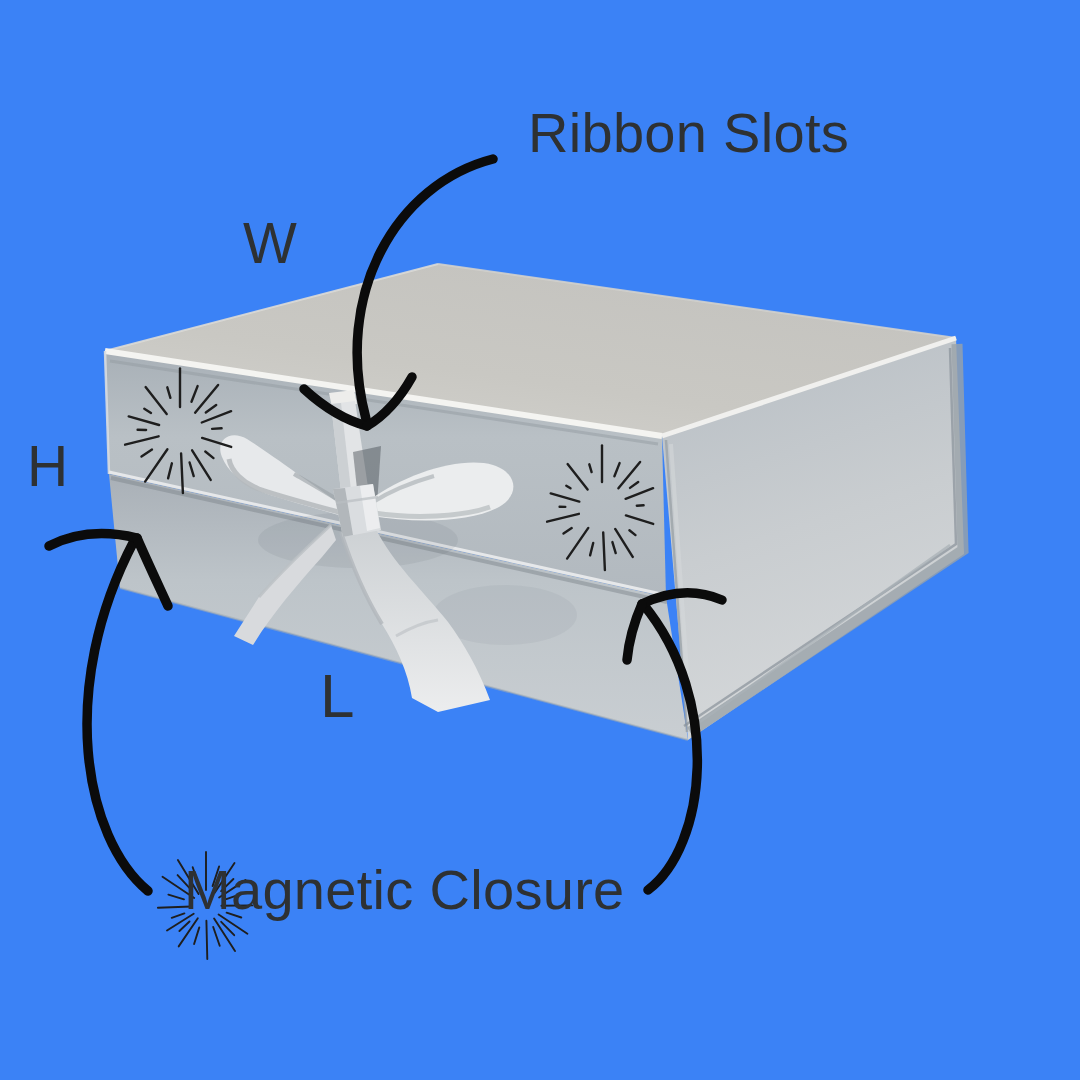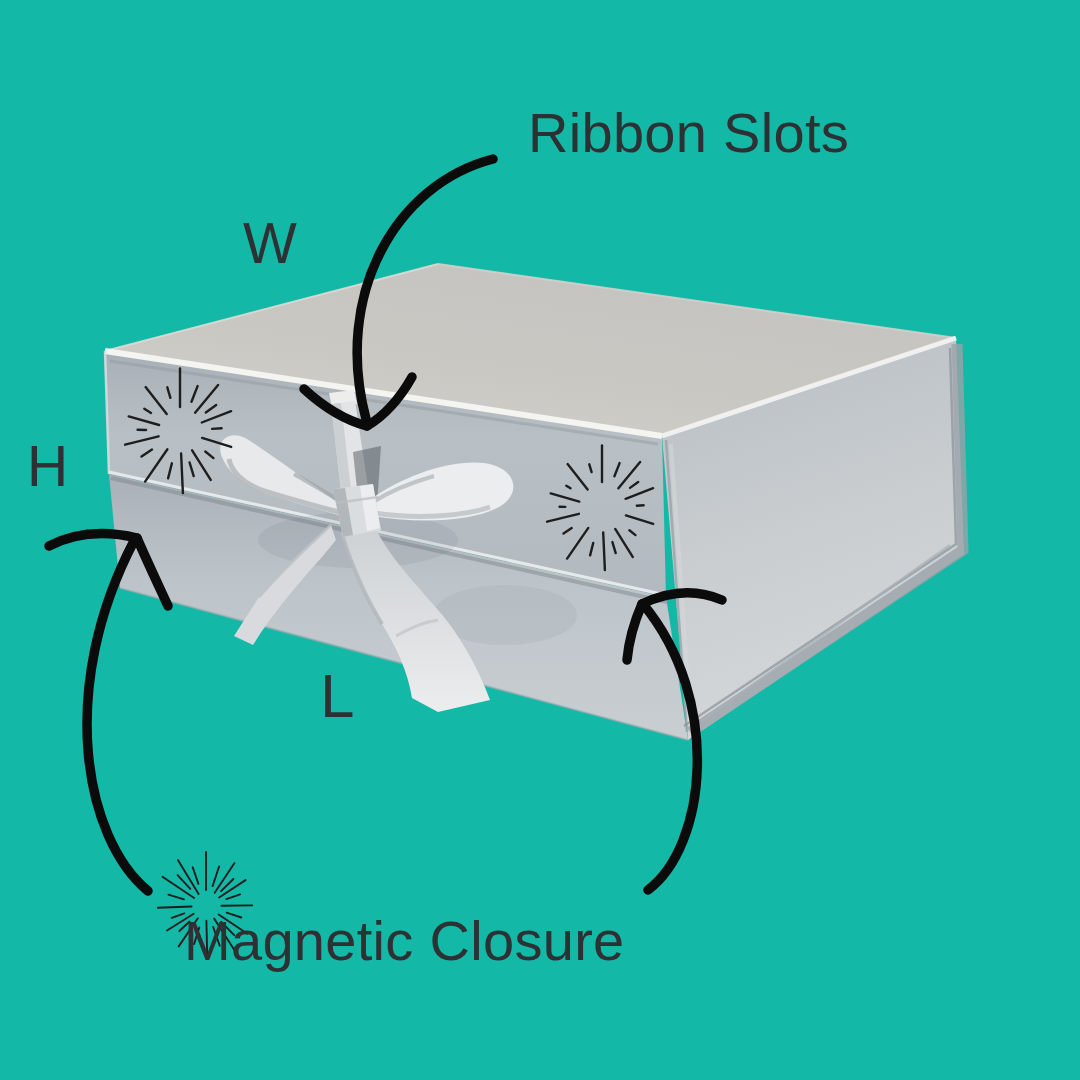--- a/index.html
+++ b/index.html
@@ -1,29 +1,29 @@
 <!DOCTYPE html>
 <html><head>
 <meta charset="utf-8">
 <style>
   html,body{margin:0;padding:0;background:#ffffff;}
   .stage{
-    position:relative;width:1080px;height:1080px;background:#14b8a6;
+    position:relative;width:1080px;height:1080px;background:#3b82f6;
     overflow:hidden;font-family:"Liberation Sans",sans-serif;
   }
   .stage svg{position:absolute;left:0;top:0;}
   .label{
     position:absolute;color:#2e3133;line-height:1;white-space:nowrap;
     letter-spacing:0.3px;font-weight:400;
   }
   .lbl-ribbon-slots{left:528px;top:105px;font-size:56px;}
   .lbl-w{left:243px;top:215px;font-size:57px;}
   .lbl-h{left:27px;top:438px;font-size:57px;}
   .lbl-l{left:320px;top:665px;font-size:62px;}
-  .lbl-magnetic{left:184px;top:913px;font-size:56px;}
+  .lbl-magnetic{left:184px;top:862px;font-size:56px;}
 </style>
 </head>
 <body>
 
 <div class="stage">
 
   <svg width="1080" height="1080" viewBox="0 0 1080 1080">
     <defs>
       <linearGradient id="gTop" x1="0" y1="1" x2="0.7" y2="0">
         <stop offset="0" stop-color="#d4d3cf"></stop>

